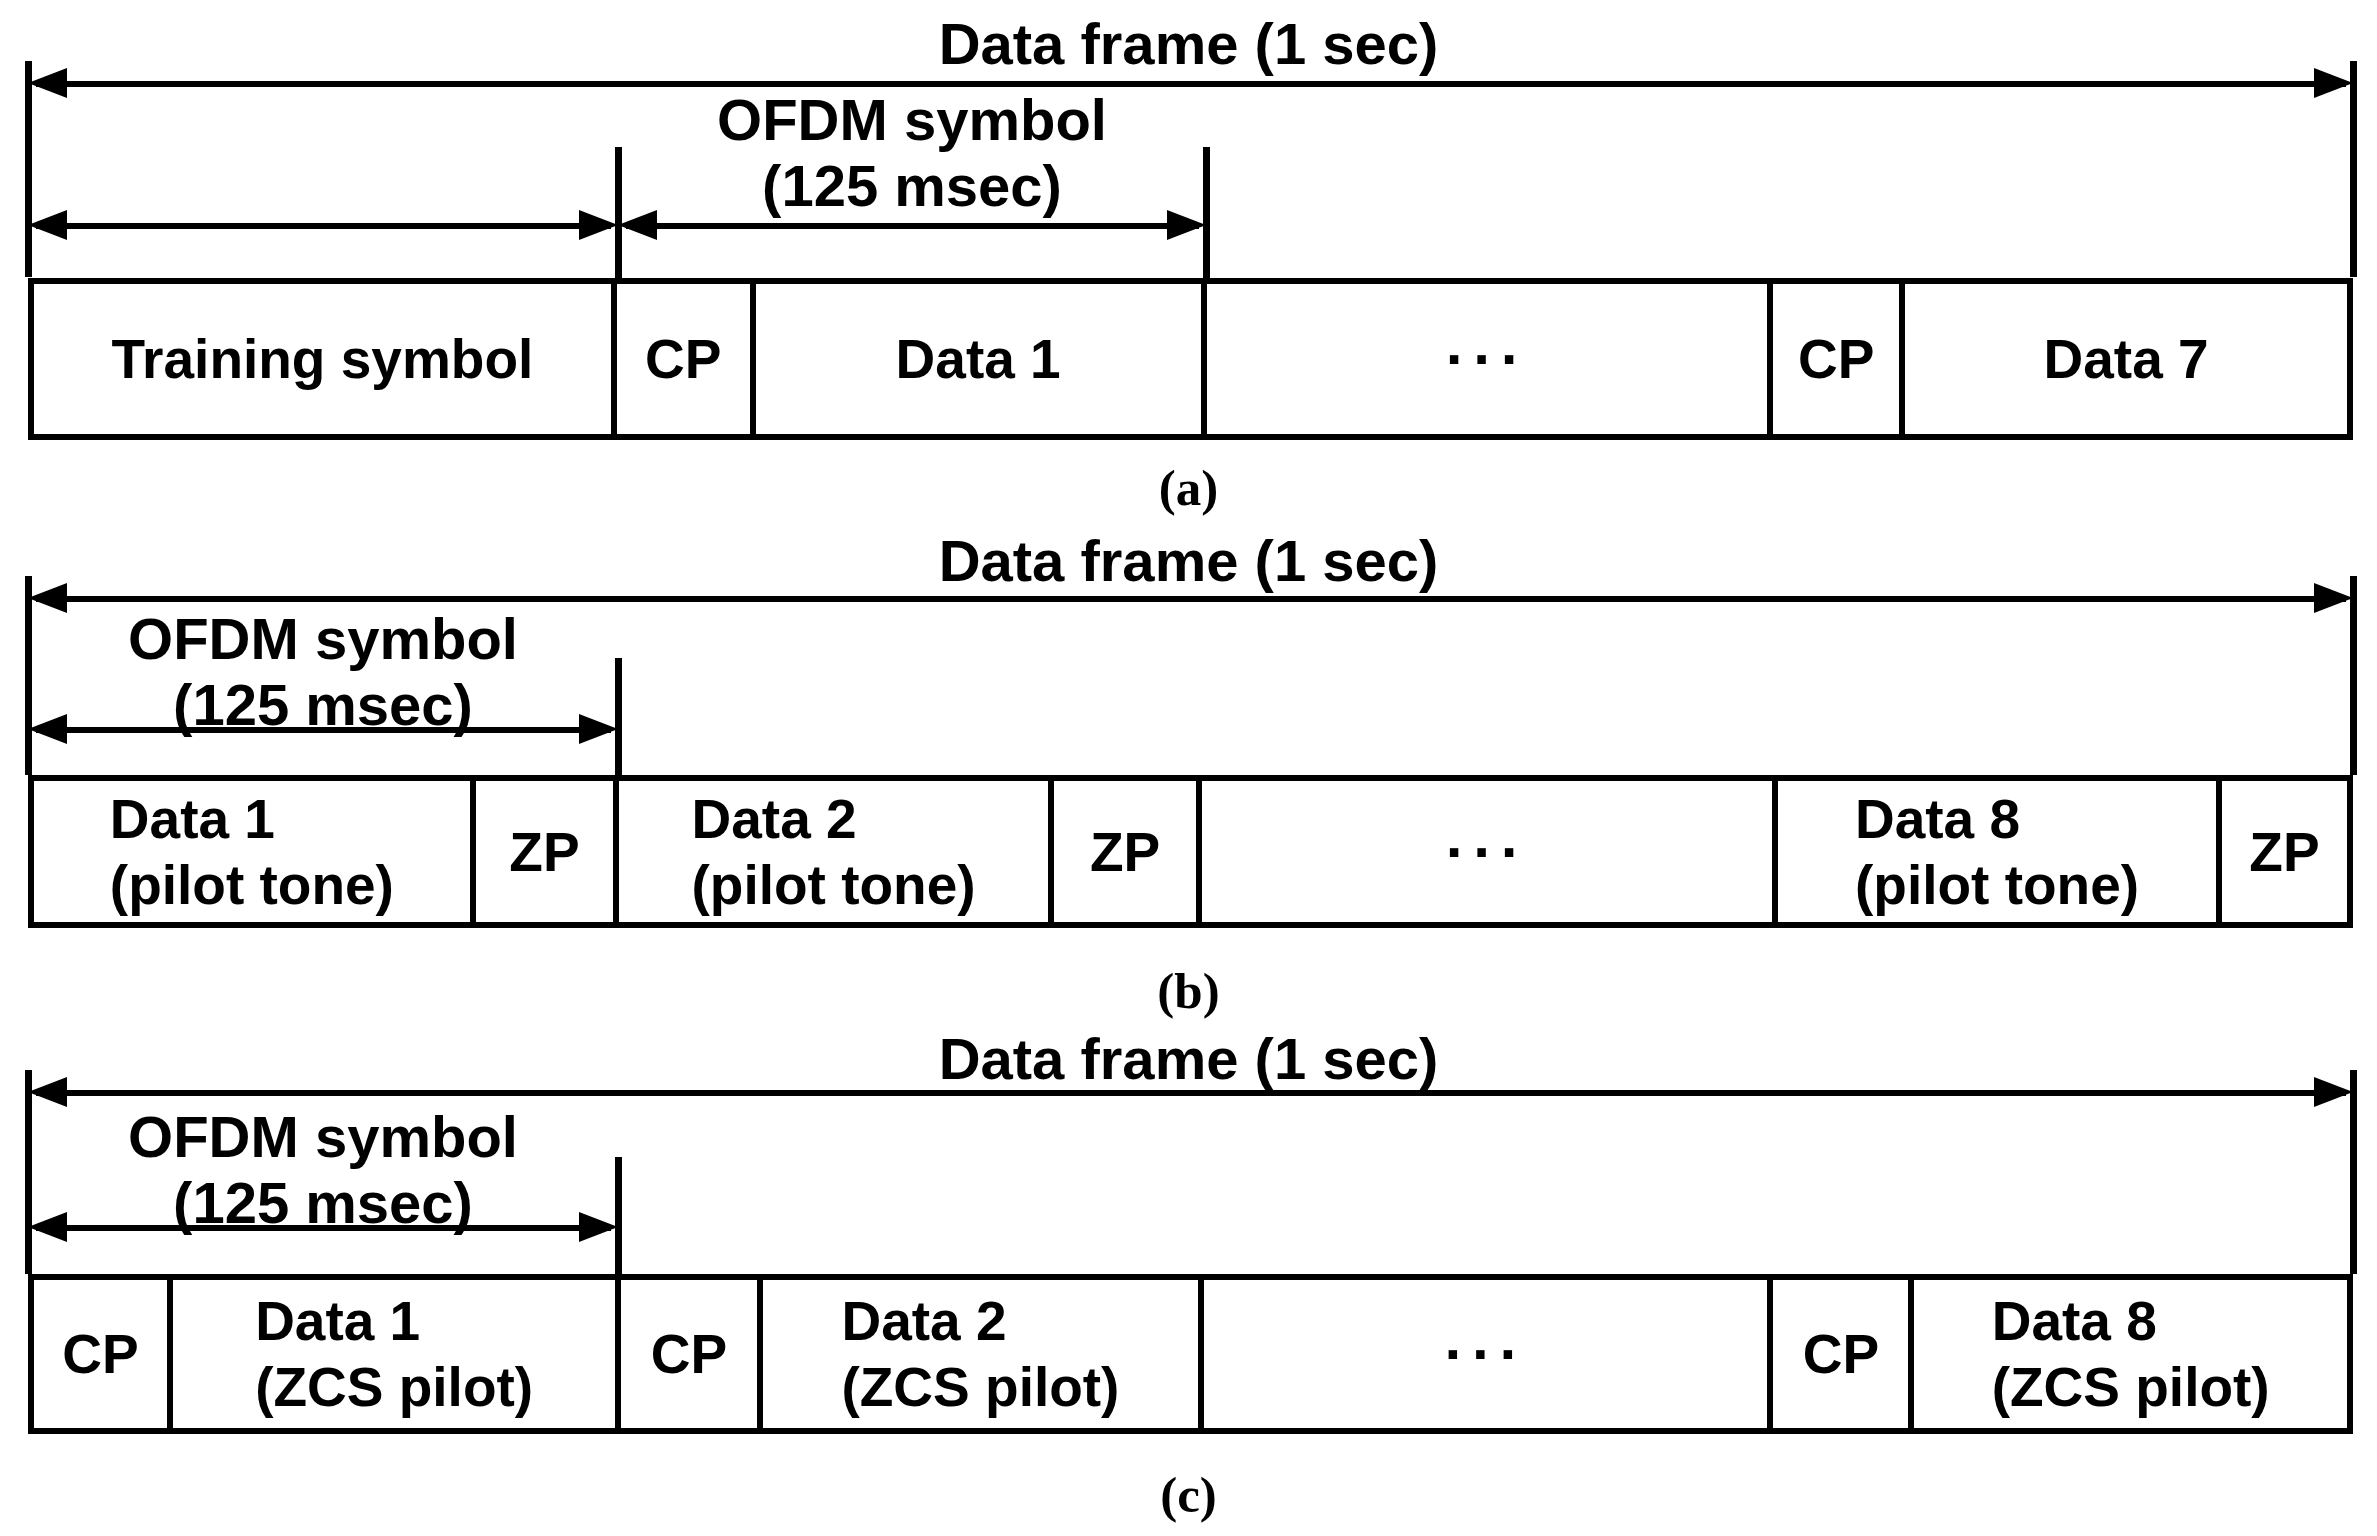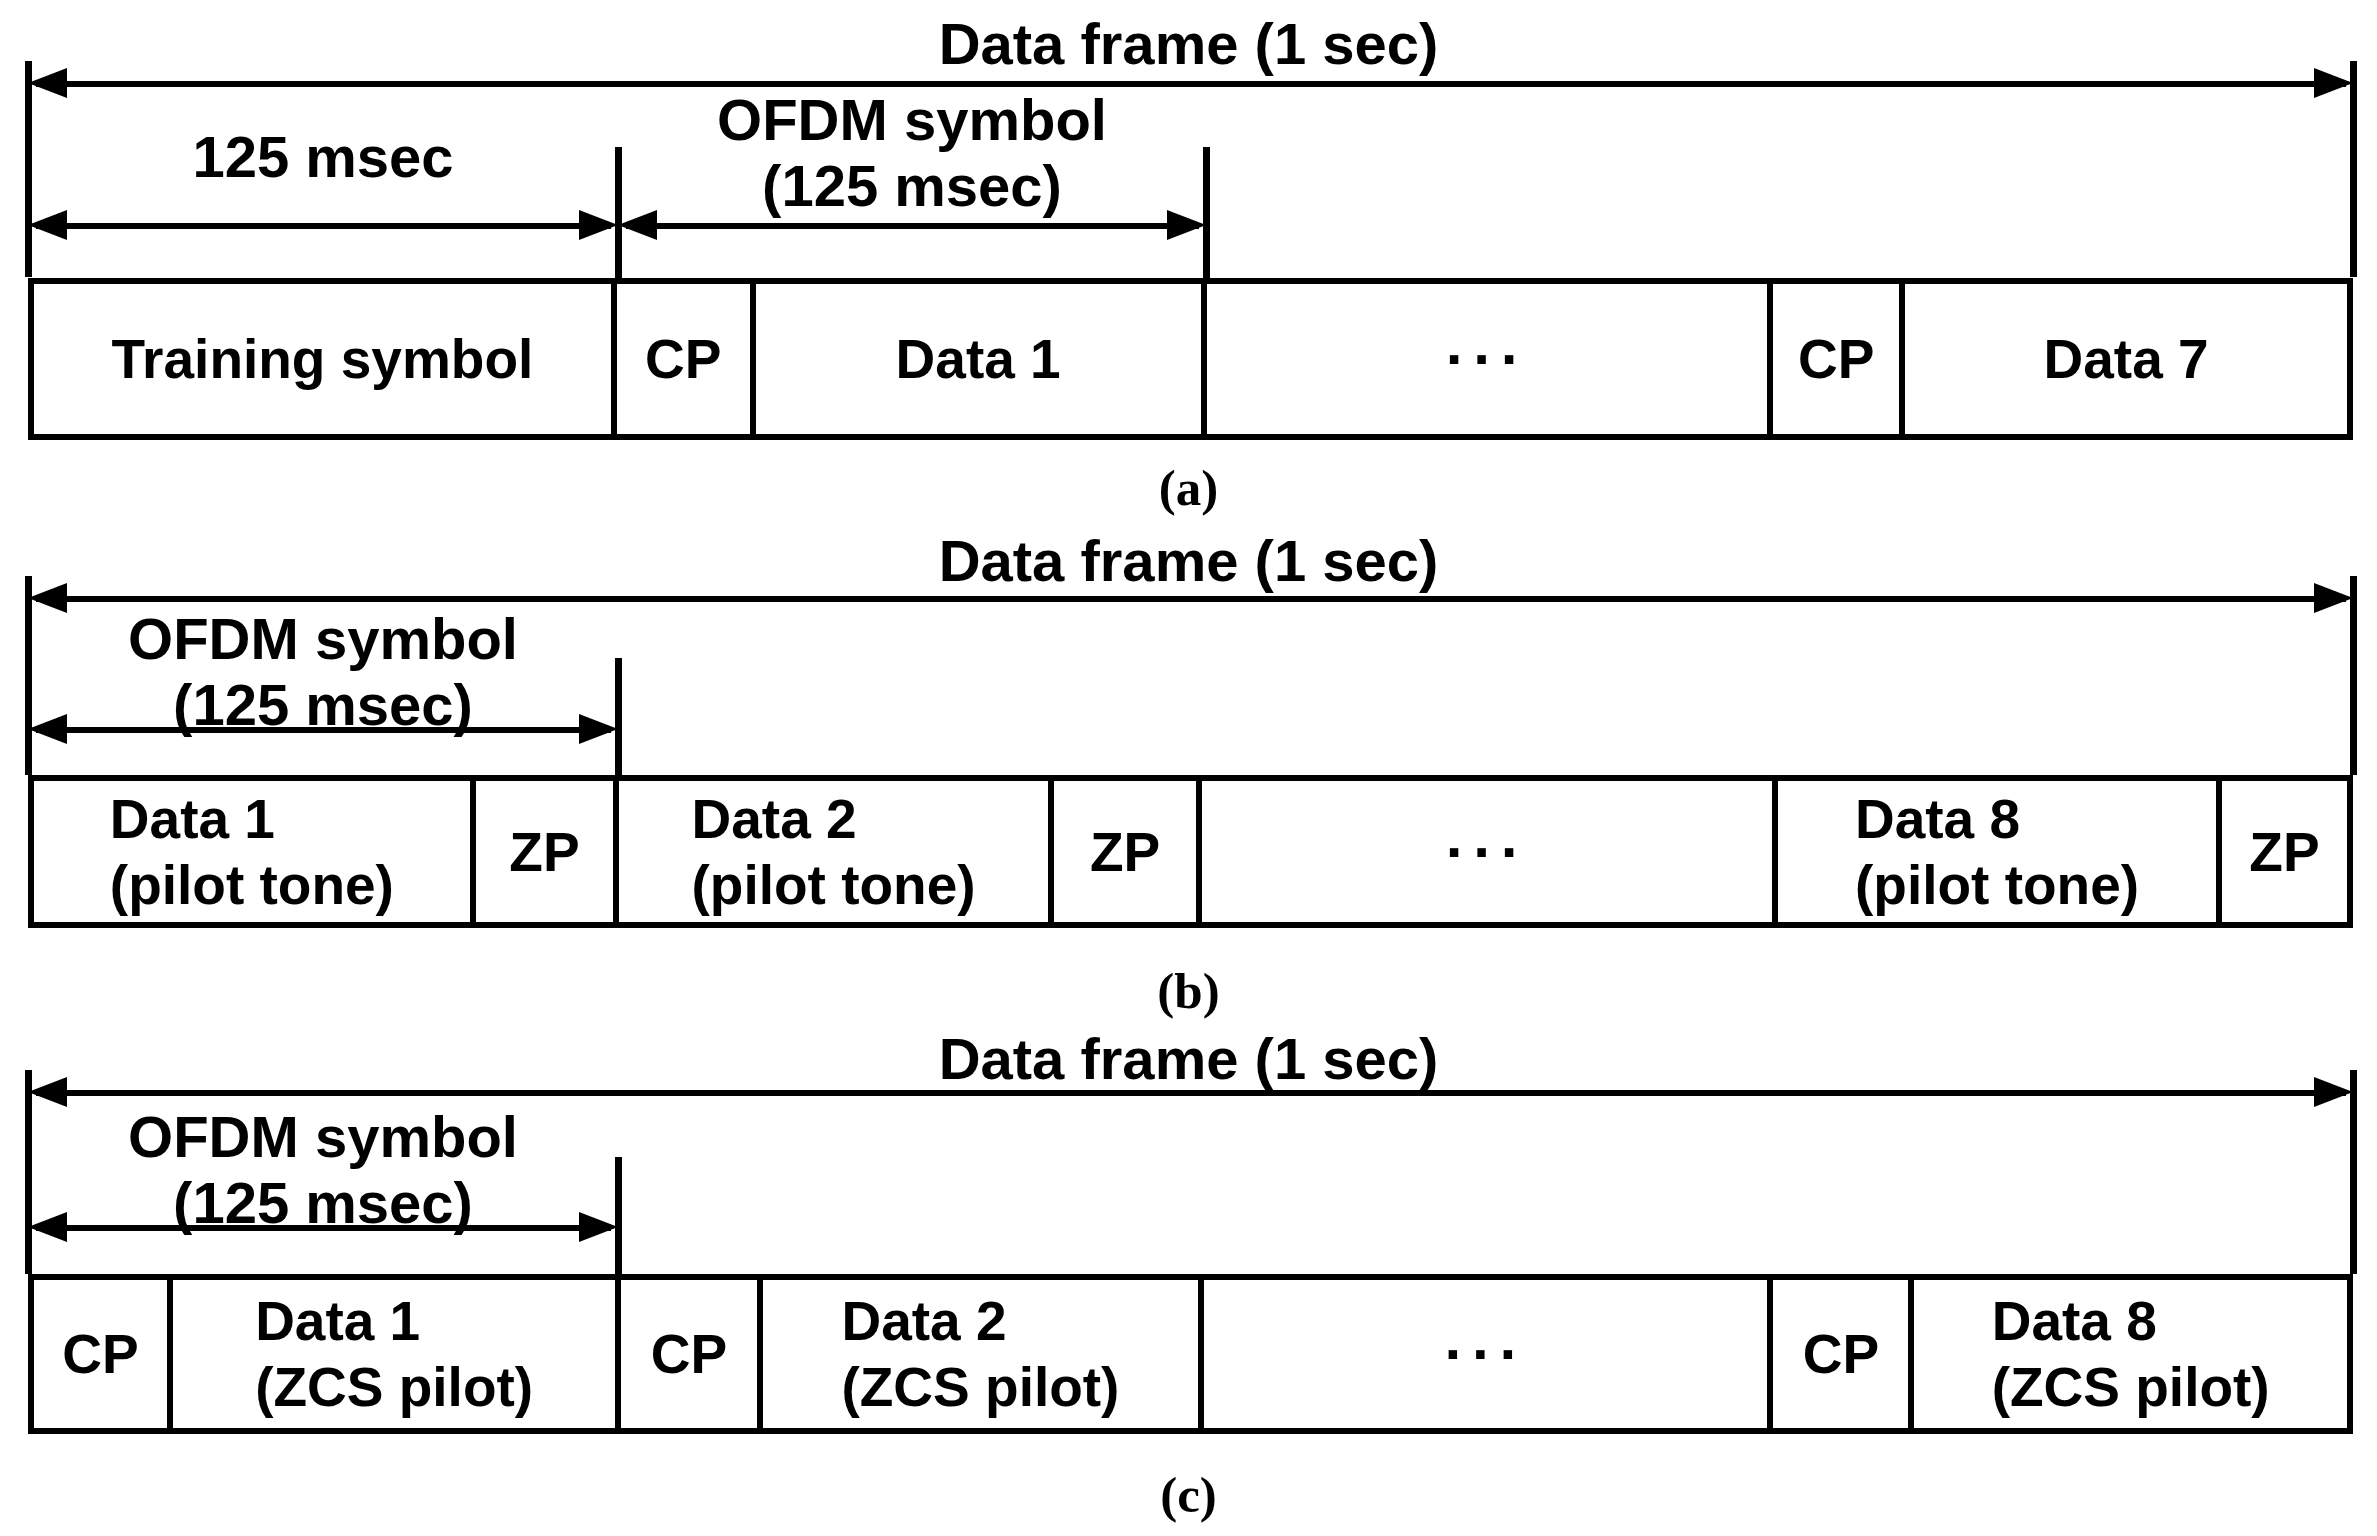--- a/index.html
+++ b/index.html
@@ -54,21 +54,20 @@
     <div class="title" style="top:13.5px;">Data frame (1 sec)</div>
 
     <div class="harrow" style="left:28px;width:2325px;top:67px;">
       <div class="head-l"></div>
       <div class="shaft"></div>
       <div class="head-r"></div>
     </div>
     <div class="vtick" style="left:25px;top:61px;height:216px;"></div>
     <div class="vtick" style="left:2350px;top:61px;height:216px;"></div>
 
-    <div class="span-label" style="left:28px;width:590px;top:124px;">125 msec</div>
 
     <div class="span-label" style="left:618px;width:588px;top:87px;">
       <div>OFDM symbol</div>
       <div>(125 msec)</div>
     </div>
 
     <div class="harrow" style="left:28px;width:590px;top:209px;">
       <div class="head-l"></div>
       <div class="shaft"></div>
       <div class="head-r"></div>

